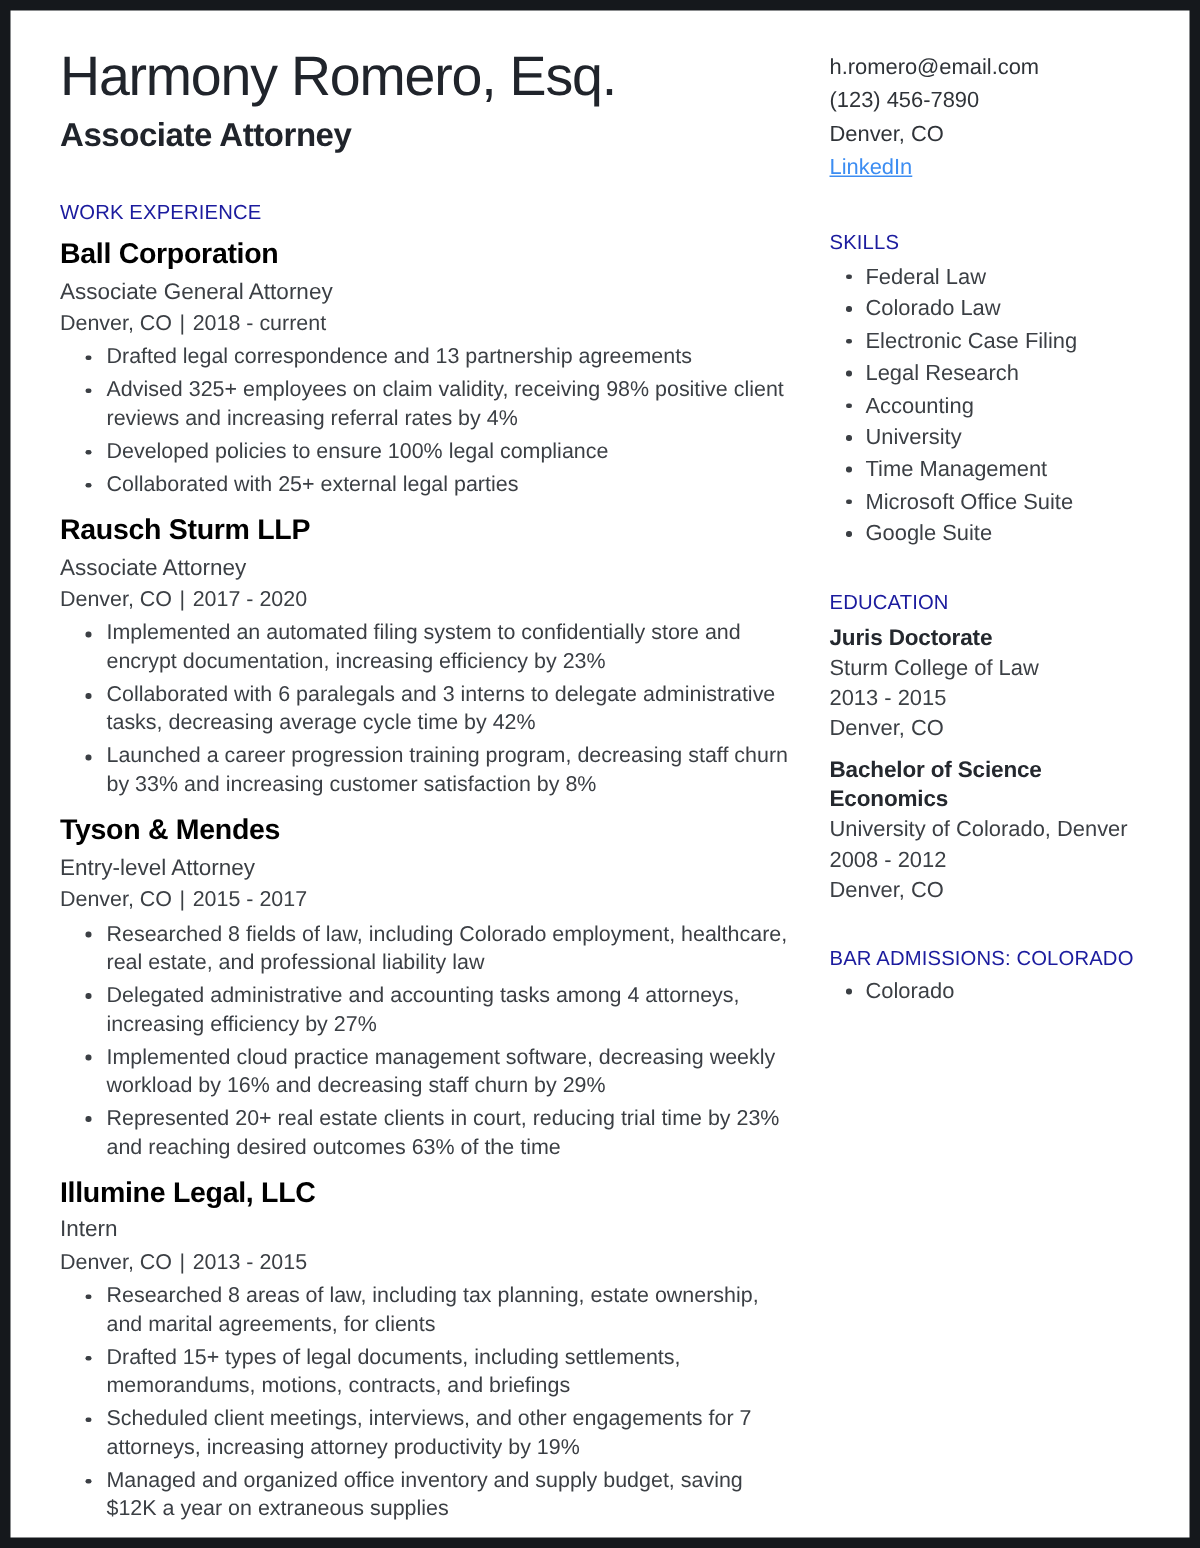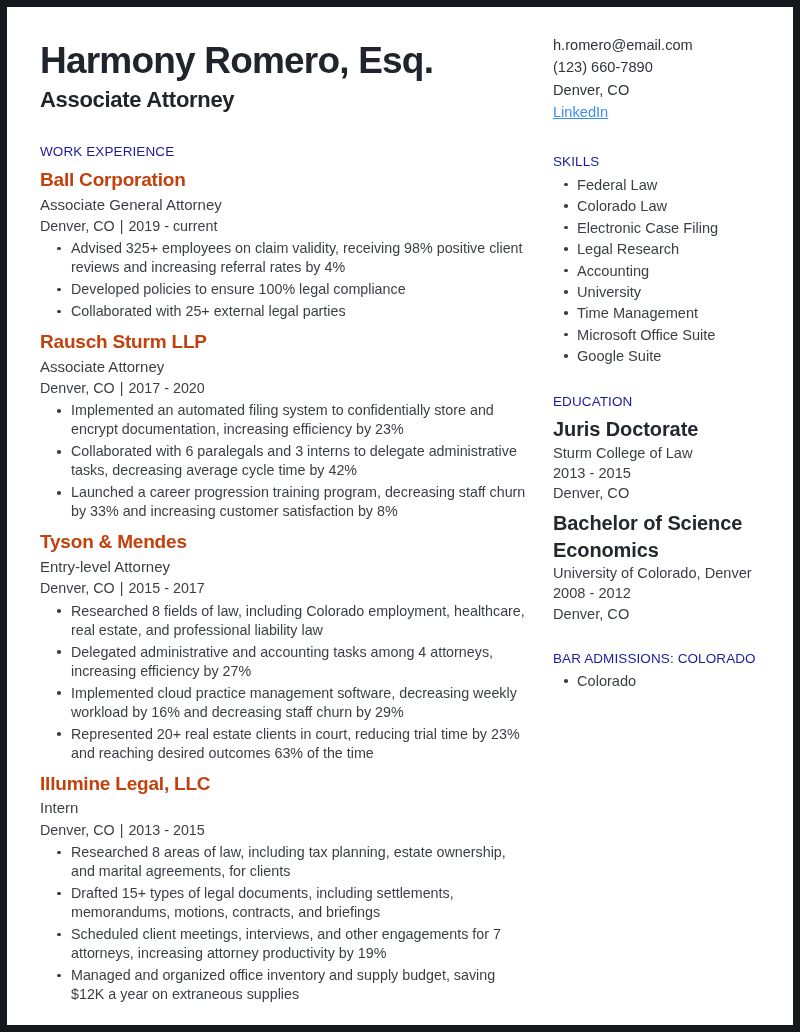--- a/index.html
+++ b/index.html
@@ -30,25 +30,25 @@
 
   
   .main-col {
     width: 500px;
     flex: 0 0 500px;
     padding-right: 14px;
   }
 
   .name {
     font-size: 37px;
-    font-weight: 700;
+    font-weight: 400;
     letter-spacing: -0.8px;
     color: #20242b;
     line-height: 1.08;
-    margin-top: 12px;
+    margin-top: 2px;
   }
 
   .headline {
     font-size: 22px;
     font-weight: 700;
     letter-spacing: -0.3px;
     color: #20242b;
     line-height: 1.2;
     margin-top: 6px;
   }
@@ -63,21 +63,21 @@
   }
 
   .main-col .section-heading { margin-top: 30px; }
 
   .job { margin-top: 9px; }
   .job.first { margin-top: 7px; }
 
   .job-company {
     font-size: 19px;
     font-weight: 600;
-    color: #c2410c;
+    color: #000000;
     line-height: 1.3;
     letter-spacing: -0.2px;
   }
 
   .job-role {
     font-size: 15px;
     font-weight: 400;
     color: #3b3f44;
     line-height: 1.42;
     margin-top: 1px;
@@ -165,21 +165,21 @@
     width: 3.6px;
     height: 3.6px;
     border-radius: 50%;
     background: #3b3f44;
   }
 
   .edu-entry { margin-top: 7px; }
   .edu-entry.first { margin-top: 6px; }
 
   .edu-degree {
-    font-size: 20px;
+    font-size: 15px;
     font-weight: 700;
     color: #24282e;
     line-height: 1.33;
     letter-spacing: -0.1px;
   }
 
   .edu-line {
     font-size: 14.6px;
     font-weight: 400;
     color: #3b3f44;
@@ -195,22 +195,23 @@
     <div class="main-col">
 
       <div class="name">Harmony Romero, Esq.</div>
       <div class="headline">Associate Attorney</div>
 
       <div class="section-heading">WORK EXPERIENCE</div>
 
       <div class="job first">
         <div class="job-company">Ball Corporation</div>
         <div class="job-role">Associate General Attorney</div>
-        <div class="job-meta"><span>Denver, CO</span><span class="sep">|</span><span>2019 - current</span></div>
-        <ul class="bullets">
+        <div class="job-meta"><span>Denver, CO</span><span class="sep">|</span><span>2018 - current</span></div>
+        <ul class="bullets">
+          <li>Drafted legal correspondence and 13 partnership agreements</li>
           <li>Advised 325+ employees on claim validity, receiving 98% positive client reviews and increasing referral rates by 4%</li>
           <li>Developed policies to ensure 100% legal compliance</li>
           <li>Collaborated with 25+ external legal parties</li>
         </ul>
       </div>
 
       <div class="job">
         <div class="job-company">Rausch Sturm LLP</div>
         <div class="job-role">Associate Attorney</div>
         <div class="job-meta"><span>Denver, CO</span><span class="sep">|</span><span>2017 - 2020</span></div>
@@ -243,21 +244,21 @@
           <li>Scheduled client meetings, interviews, and other engagements for 7 attorneys, increasing attorney productivity by 19%</li>
           <li>Managed and organized office inventory and supply budget, saving $12K a year on extraneous supplies</li>
         </ul>
       </div>
 
     </div>
 
     <div class="side-col">
 
       <div class="contact-line">h.romero@email.com</div>
-      <div class="contact-line">(123) 660-7890</div>
+      <div class="contact-line">(123) 456-7890</div>
       <div class="contact-line">Denver, CO</div>
       <div><a class="contact-link">LinkedIn</a></div>
 
       <div class="section-heading skills-heading">SKILLS</div>
       <ul class="side-bullets">
         <li>Federal Law</li>
         <li>Colorado Law</li>
         <li>Electronic Case Filing</li>
         <li>Legal Research</li>
         <li>Accounting</li>

